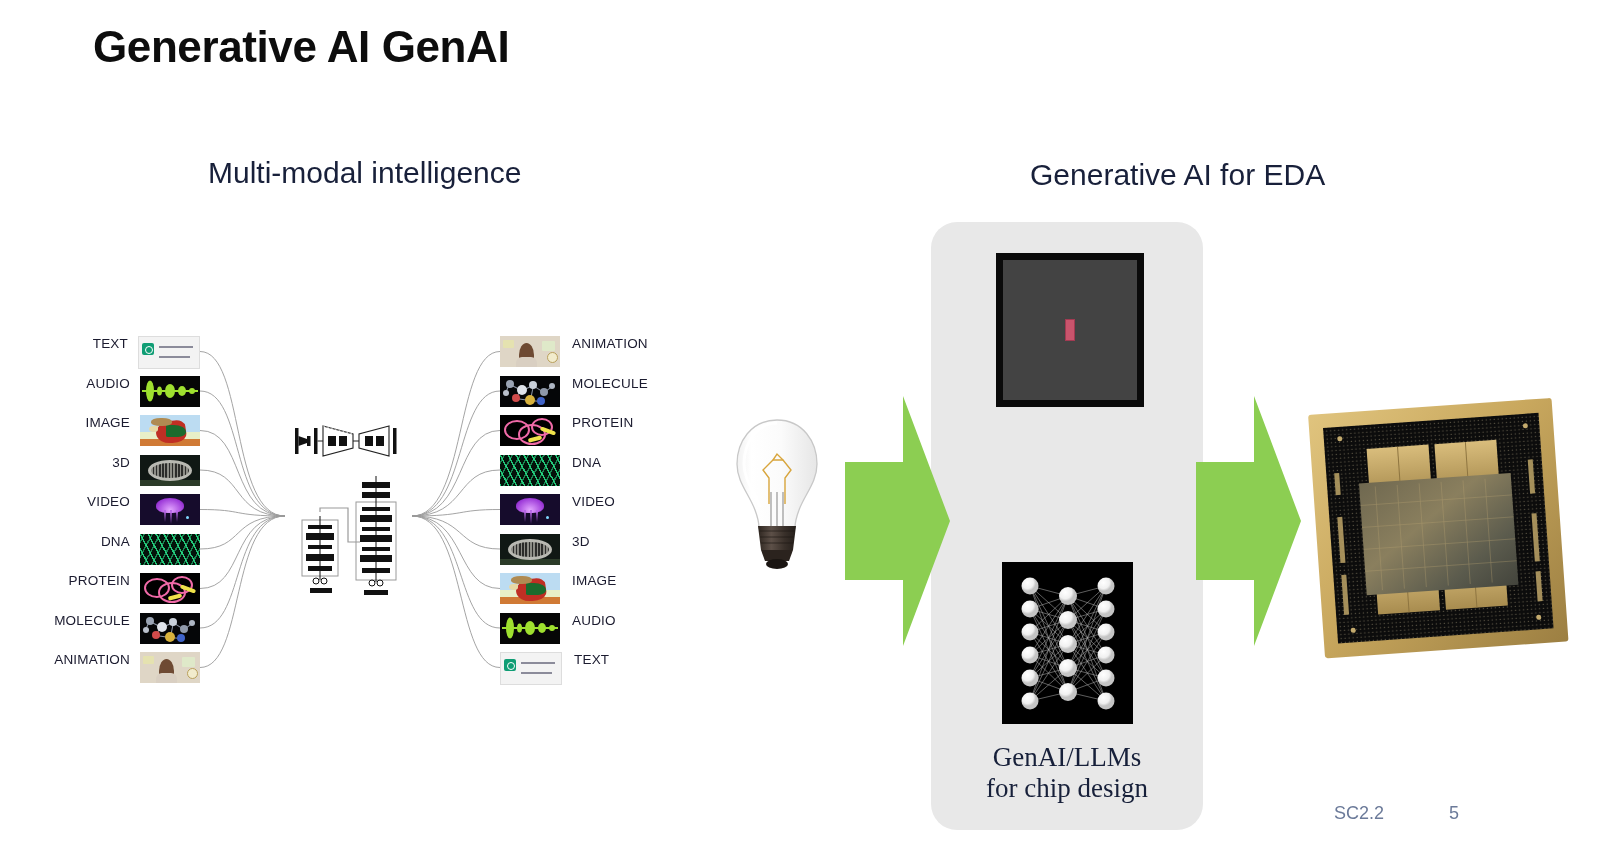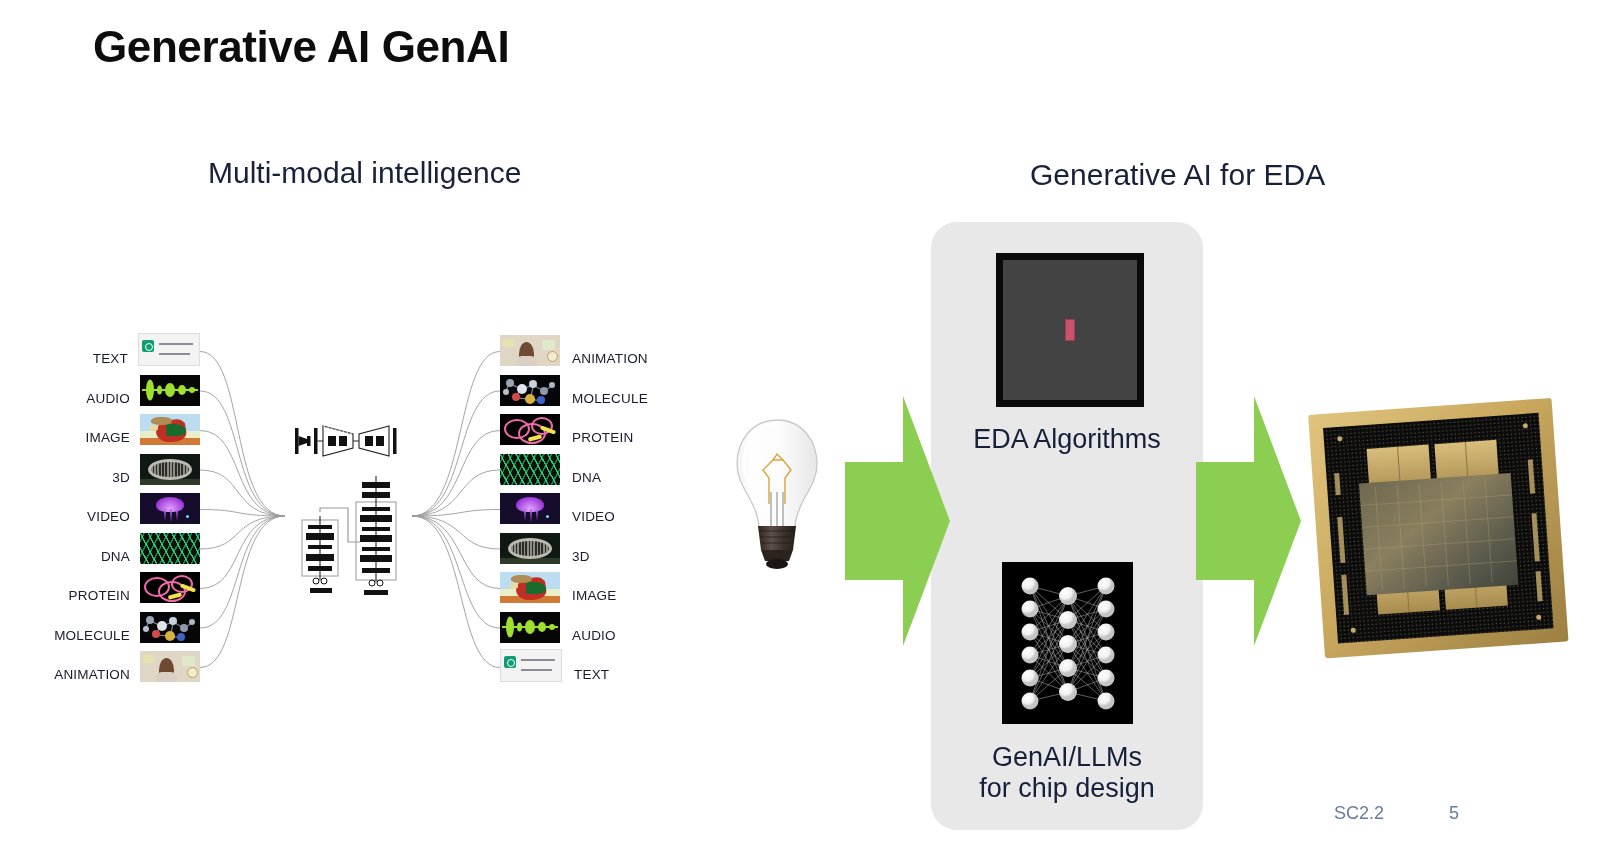--- a/index.html
+++ b/index.html
@@ -45,21 +45,21 @@
     position: absolute;
     left: 40px;
     top: 320px;
     width: 620px;
     height: 380px;
   }
   .modality-row {
     position: absolute;
     height: 30px;
     display: flex;
-    align-items: flex-end;
+    align-items: flex-start;
   }
   .modality-row.left-side  { left: 0px;   width: 160px; justify-content: flex-end; }
   .modality-row.right-side { left: 460px; width: 180px; justify-content: flex-start; }
 
   .modality-label {
     font-size: 13.5px;
     color: #1b1b2f;
     white-space: nowrap;
     letter-spacing: 0.2px;
   }
@@ -260,21 +260,21 @@
   .card-caption {
     position: absolute;
     text-align: center;
     font-size: 27px;
     line-height: 1.16;
     color: #17203a;
     width: 272px;
     left: 931px;
   }
   #caption-eda    { top: 424px; }
-  #caption-genai  { top: 742px; }
+  #caption-genai  { top: 742px; font-family: Liberation Serif, serif; }
 
   #nn-image {
     position: absolute;
     left: 1002px;
     top: 562px;
     width: 131px;
     height: 162px;
     background: #000000;
   }
 
@@ -584,21 +584,20 @@
     </div>
 </div>
 
 <div id="eda-card"></div>
 
 <div id="gpu-screen">
   <div class="cell"></div>
 </div>
 
 <div class="card-caption" id="caption-eda">
-  <div>EDA Algorithms</div>
 </div>
 
 <svg id="nn-image" viewBox="0 0 131 162">
   <rect x="0" y="0" width="131" height="162" fill="#000000"></rect>
   <g id="nn-edges" stroke="#c9c9c9" stroke-width="0.55" opacity="0.85">
       <line x1="28" y1="24" x2="66" y2="34"></line>
       <line x1="28" y1="24" x2="66" y2="58"></line>
       <line x1="28" y1="24" x2="66" y2="82"></line>
       <line x1="28" y1="24" x2="66" y2="106"></line>
       <line x1="28" y1="24" x2="66" y2="130"></line>

